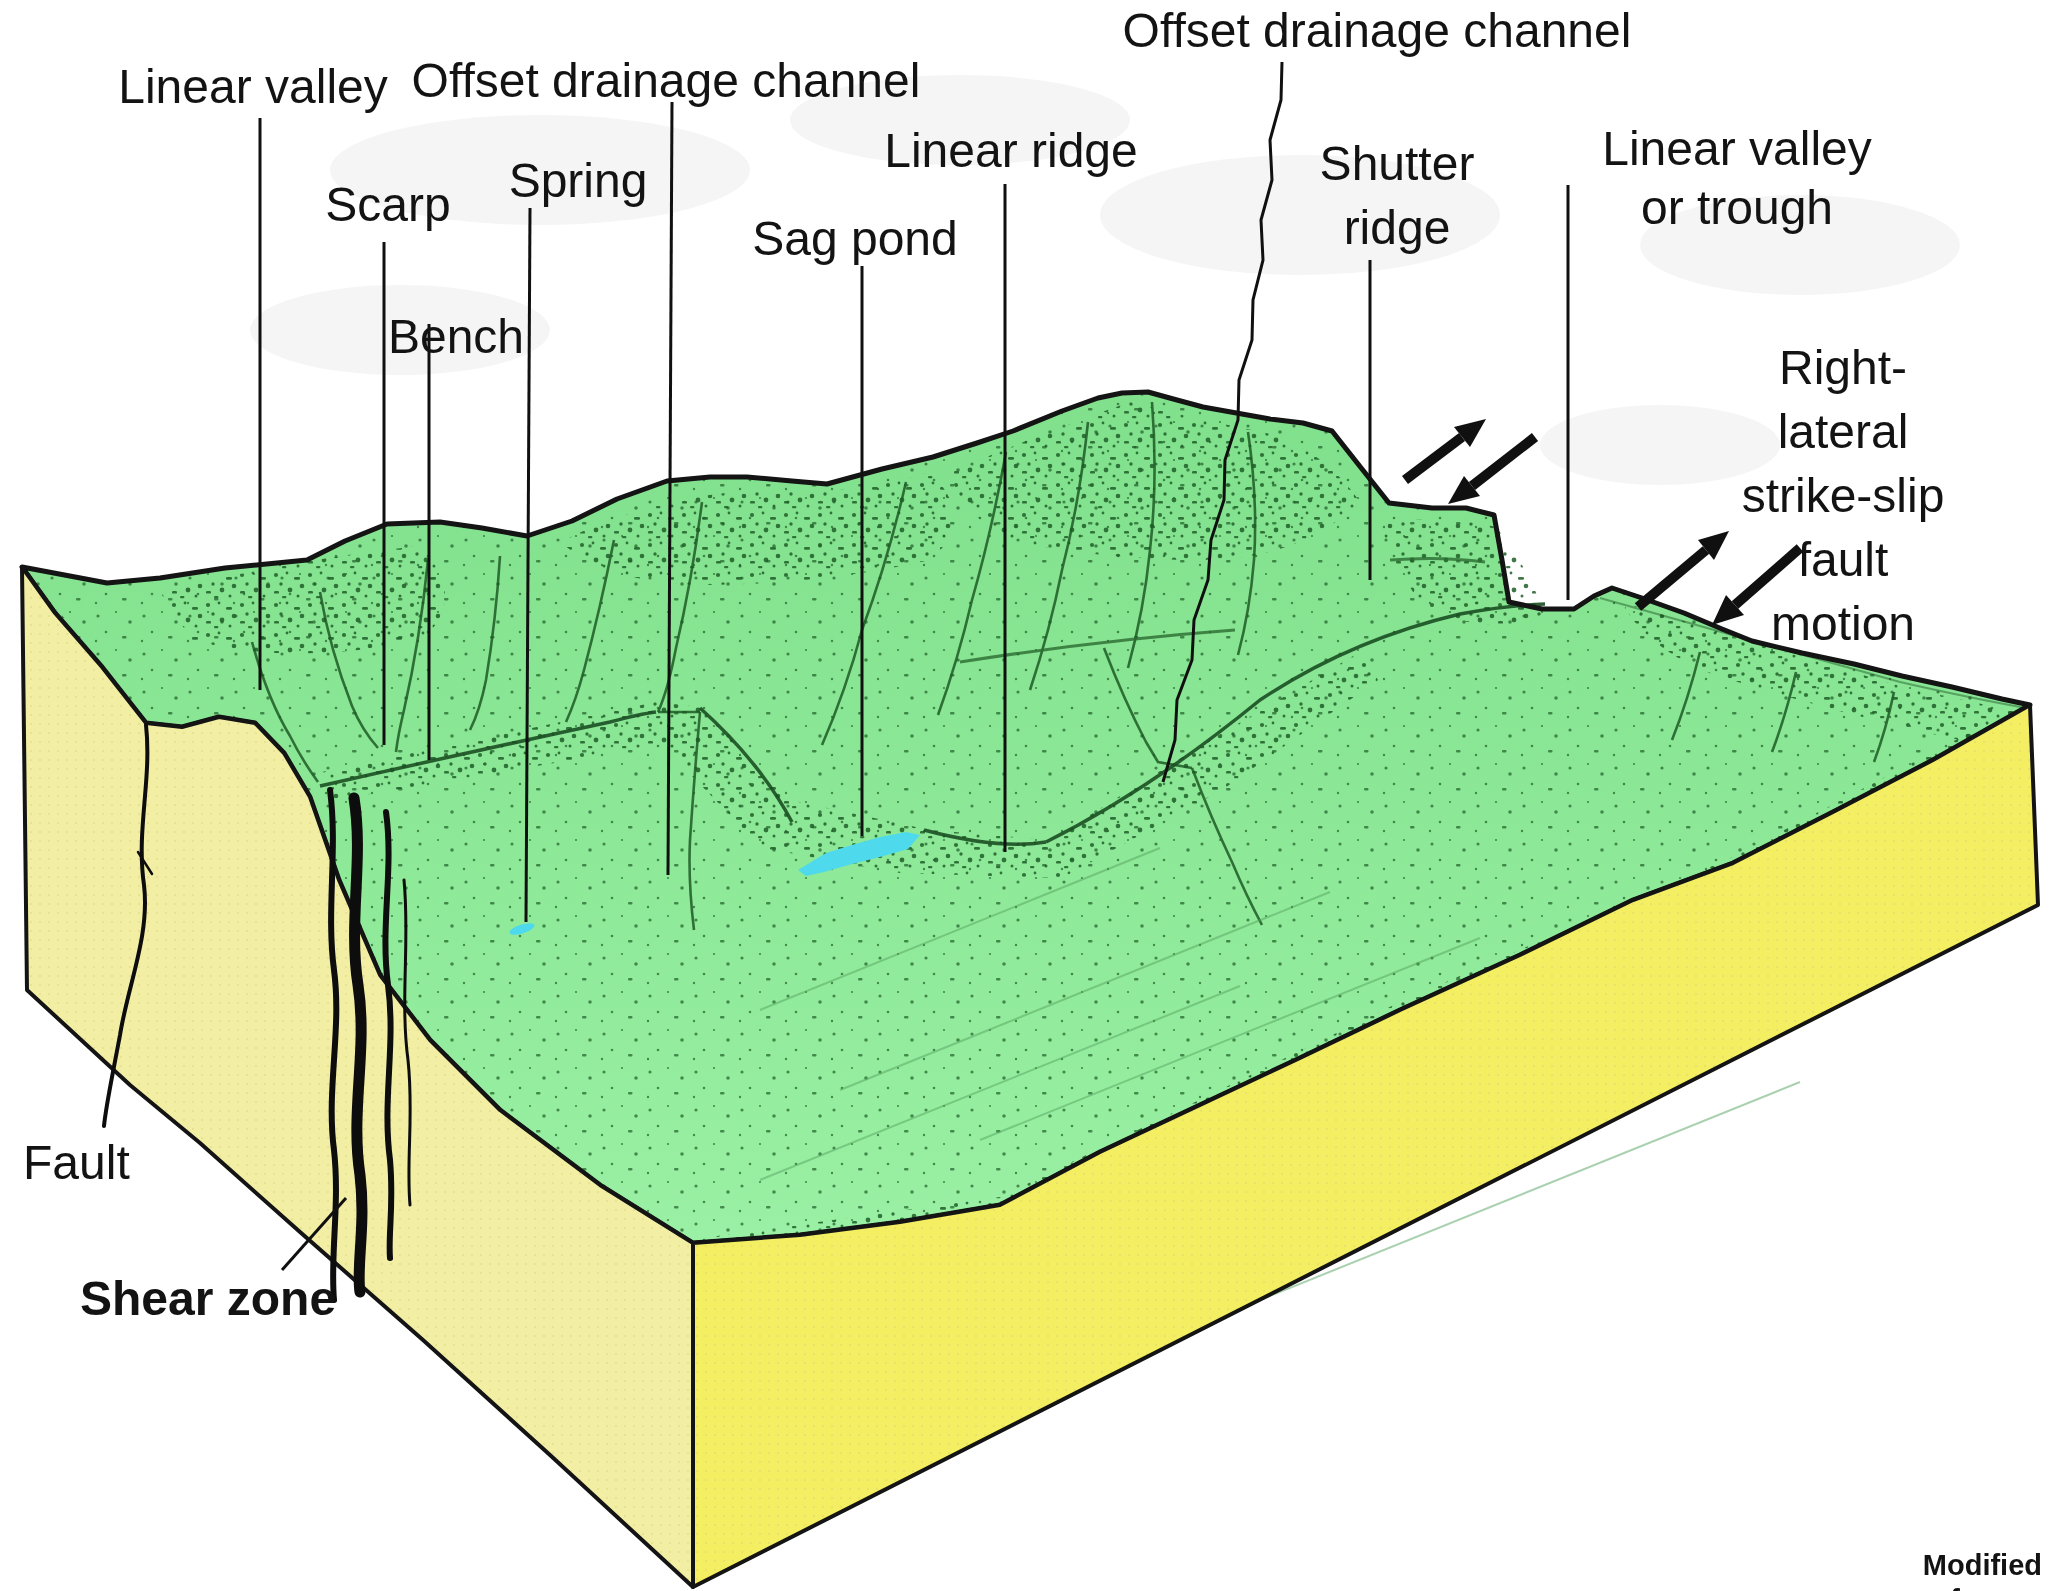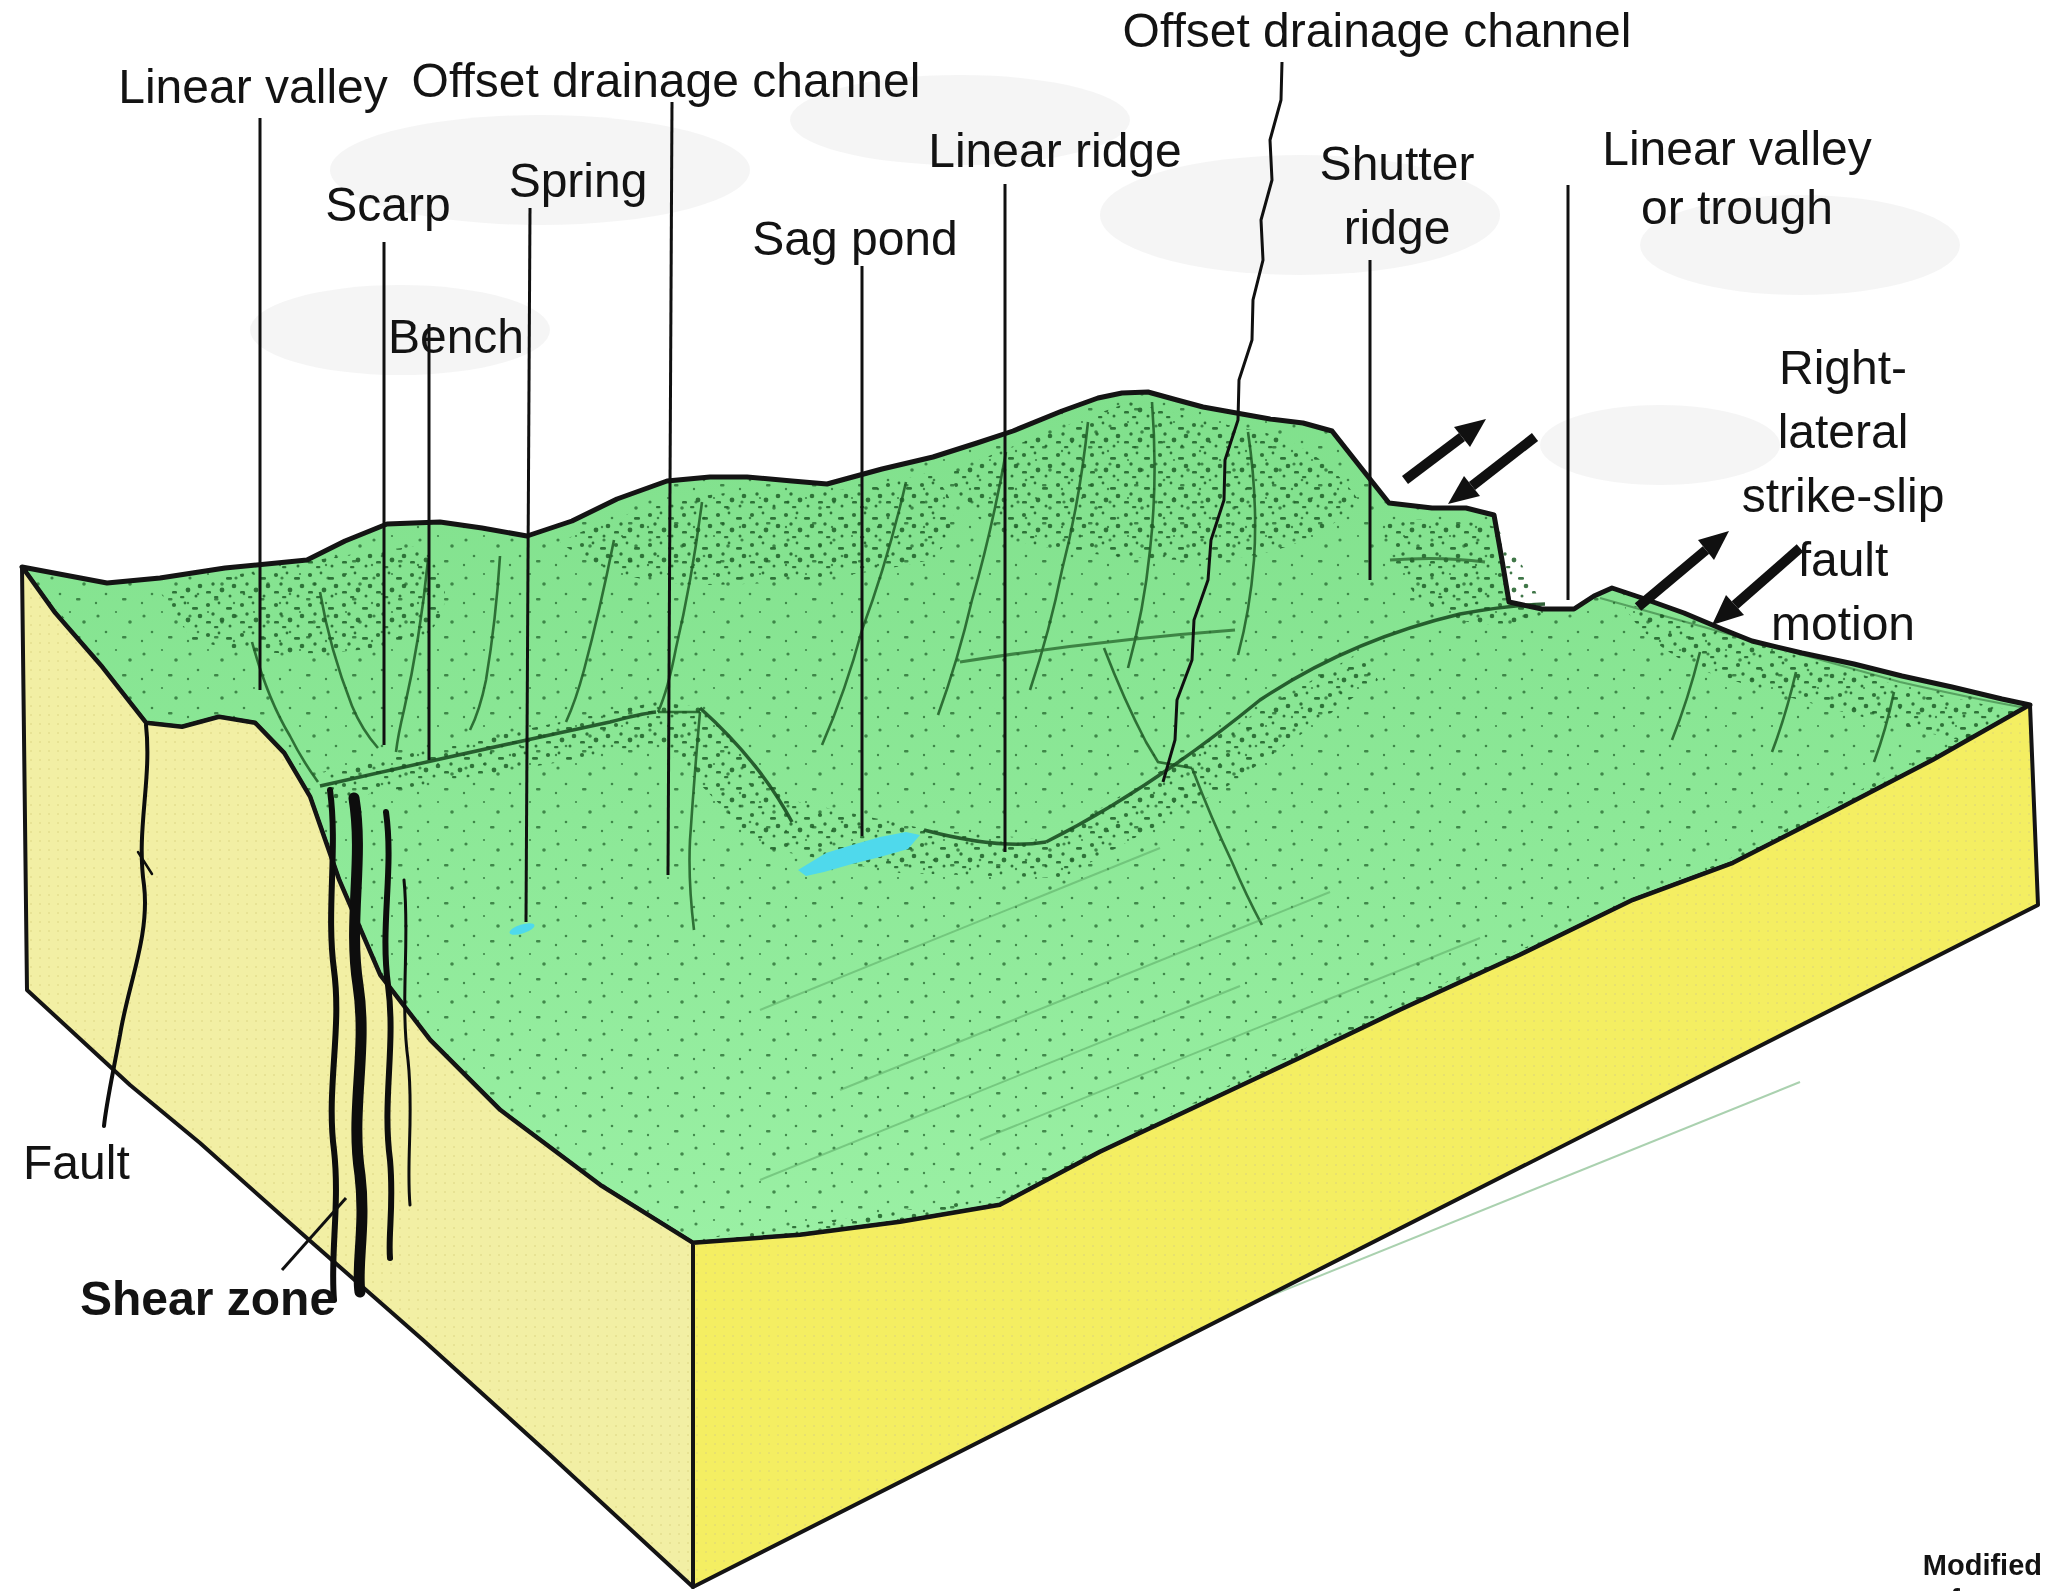--- a/index.html
+++ b/index.html
@@ -222,21 +222,21 @@
     </g>
   </g>
 </svg>
 
 <div class="lbl ctr" style="left:253px;top:58px;">Linear valley</div>
 <div class="lbl ctr" style="left:666px;top:52px;">Offset drainage channel</div>
 <div class="lbl ctr" style="left:388px;top:176px;">Scarp</div>
 <div class="lbl ctr" style="left:456px;top:276px;margin-top:32px;">Bench</div>
 <div class="lbl ctr" style="left:556px;top:152px;margin-left:22px;">Spring</div>
 <div class="lbl ctr" style="left:855px;top:210px;">Sag pond</div>
-<div class="lbl ctr" style="left:1011px;top:122px;margin-left:44px;">Linear ridge</div>
+<div class="lbl ctr" style="left:1011px;top:122px;">Linear ridge</div>
 <div class="lbl ctr" style="left:1377px;top:2px;">Offset drainage channel</div>
 <div class="lbl ctr" style="left:1737px;top:120px;">Linear valley or trough</div>
 <div class="lbl ctr ml" style="left:1397px;top:132px;">Shutter
 ridge</div>
 <div class="lbl ctr ml" style="left:1843px;top:336px;">Right-lateral
 strike-slip
 fault motion</div>
 <div class="lbl left-align" style="left:23px;top:1134px;">Fault</div>
 <div class="lbl left-align" style="left:80px;top:1270px;font-weight:bold;">Shear zone</div>
 <div class="lbl caption" style="left:2042px;top:1548px;">Modified from USGS PP 1515</div>

